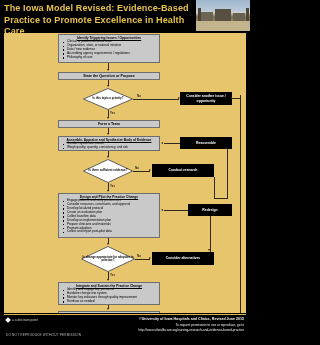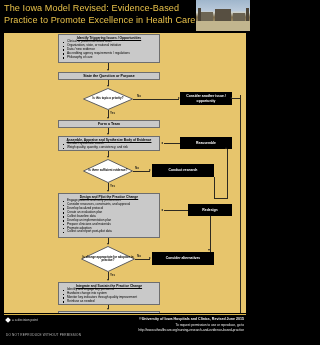--- a/index.html
+++ b/index.html
@@ -8,21 +8,21 @@
     background:#000;
     font-family:"Liberation Sans", sans-serif;
     -webkit-font-smoothing:none;
   }
   #page{position:relative;width:250px;height:345px;background:#000;}
 
   
   .header{position:absolute;left:0;top:0;width:250px;height:31px;background:#000;}
   .title{
     position:absolute;left:4px;top:3px;width:192px;
-    color:#e8c14a;font-weight:normal;font-size:9.1px;line-height:11.6px;
+    color:#e8c14a;font-weight:bold;font-size:9.1px;line-height:11.6px;
     letter-spacing:.1px;
   }
   .photo{
     position:absolute;right:0;top:0;width:54px;height:31px;
     background:
       linear-gradient(to bottom,#9fb6cc 0%,#b9c9da 34%,#cfd3cc 40%,#7b6a4a 55%,#9a8a64 70%,#c8bc96 100%);
     overflow:hidden;
   }
   .photo .bldg{position:absolute;background:#5d5648;}
   .photo .b1{left:4px;top:12px;width:13px;height:9px;background:#6d6553;}

